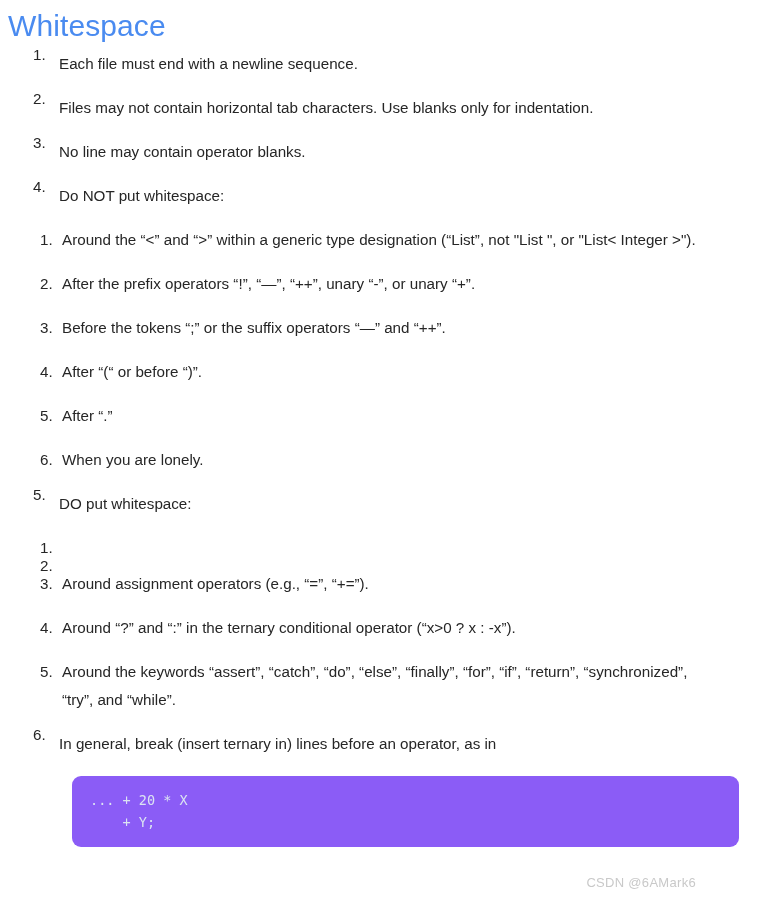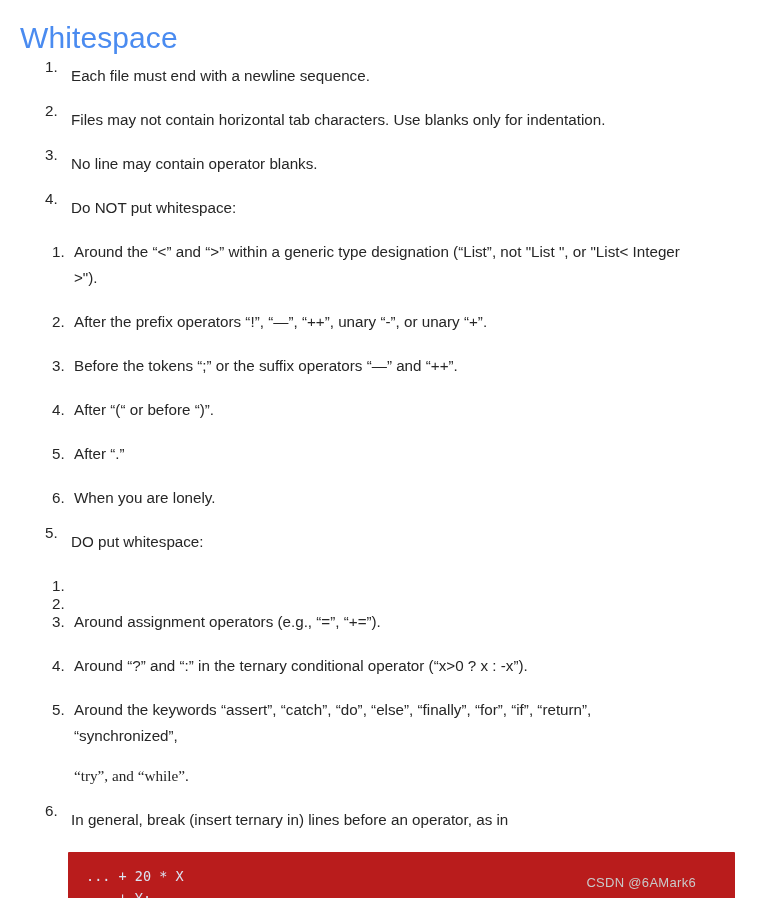--- a/index.html
+++ b/index.html
@@ -14,21 +14,21 @@
     font-family: "Liberation Sans", sans-serif;
     color: #262626;
     position: relative;
   }
 
   .page {
     position: relative;
     width: 707px;
     height: 898px;
     box-sizing: border-box;
-    padding: 12px;
+    padding: 0;
   }
 
   .page-title {
     color: #4a8bf0;
     font-size: 30px;
     font-weight: 400;
     line-height: 1.1;
     margin: 0;
     padding: 9px 0 0 8px;
     letter-spacing: 0.1px;
@@ -82,23 +82,23 @@
     width: 18px;
     text-align: left;
   }
   ol.lvl2 > li .cont {
     display: block;
   }
 
   .txt { display: inline; margin-top: 10px; }
 
   .codeblock {
-    margin: 10px 14px 10px 56px;
-    background: #b91c1c;
-    border-radius: 1px;
+    margin: 10px 14px 10px 72px;
+    background: #8b5cf6;
+    border-radius: 9px;
     padding: 13px 18px 14px 18px;
     width: 667px;
     box-sizing: border-box;
   }
   .codeblock pre {
     margin: 0;
     font-family: "DejaVu Sans Mono", monospace;
     font-size: 13.5px;
     line-height: 22px;
     color: #dbe3f2;
@@ -108,21 +108,21 @@
   .watermark {
     position: absolute;
     right: 11px;
     bottom: 8px;
     color: #c9c9c9;
     font-size: 13px;
     font-family: "Liberation Sans", sans-serif;
     letter-spacing: 0.3px;
   }
 
-  .tail-item { margin-top: 14px; font-family: Liberation Serif, serif; }
+  .tail-item { margin-top: 2px; }
   .wrap-line { display: block; }
 </style>
 </head>
 <body>
 
 <div class="page">
 
   <h1 class="page-title">Whitespace</h1>
 
   <ol class="lvl1">

